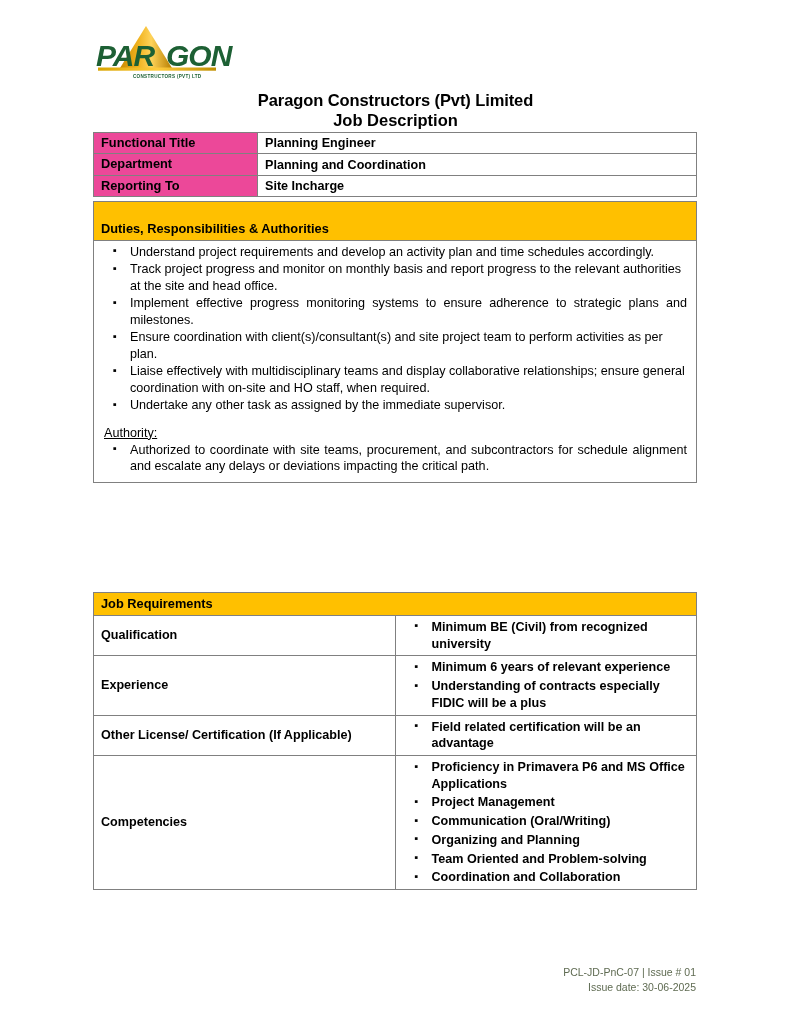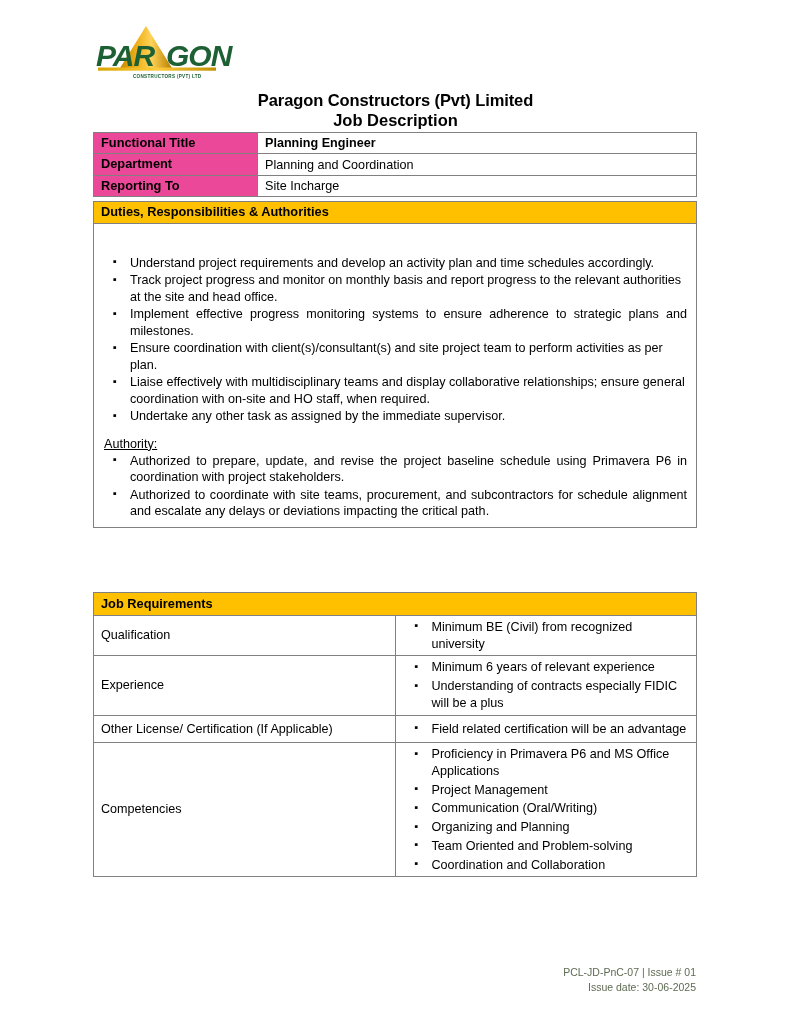--- a/index.html
+++ b/index.html
@@ -63,21 +63,21 @@
     width: 604px;
     border-collapse: collapse;
     table-layout: fixed;
   }
   .jd-table td, .jd-table th {
     border: 1px solid #808080;
     padding: 2px 6px;
     vertical-align: middle;
     font-size: 12.6px;
     line-height: 1.28;
-    font-weight: normal;
+    font-weight: bold;
     text-align: left;
   }
 
   
   #info-table { top: 132px; }
   #info-table .label-cell {
     background: #ec4899;
     font-weight: bold;
     width: 150px;
     font-size: 12.8px;
@@ -92,27 +92,26 @@
     left: 93px;
     top: 201px;
     width: 604px;
     border: 1px solid #808080;
     box-sizing: border-box;
   }
   .section-head {
     background: #FFC000;
     font-weight: bold;
     font-size: 12.8px;
-    padding: 2px 7px 3px 7px;
+    padding: 19px 7px 3px 7px;
     border-bottom: 1px solid #808080;
     line-height: 1.25;
   }
   .duties-body {
     padding: 3px 6px 6px 6px;
-    margin-top: 28px;
   }
   ul.blist {
     list-style: none;
     margin: 0;
     padding: 0;
   }
   ul.blist > li {
     position: relative;
     padding-left: 30px;
     font-size: 12.6px;
@@ -233,21 +232,20 @@
       <ul class="blist">
         <li class="nojustify">Understand project requirements and develop an activity plan and time schedules accordingly.</li>
         <li class="nojustify">Track project progress and monitor on monthly basis and report progress to the relevant authorities at the site and head office.</li>
         <li>Implement effective progress monitoring systems to ensure adherence to strategic plans and milestones.</li>
         <li class="nojustify">Ensure coordination with client(s)/consultant(s) and site project team to perform activities as per plan.</li>
         <li class="nojustify">Liaise effectively with multidisciplinary teams and display collaborative relationships; ensure general coordination with on-site and HO staff, when required.</li>
         <li class="nojustify">Undertake any other task as assigned by the immediate supervisor.</li>
       </ul>
       <div class="authority-label">Authority:</div>
       <ul class="blist">
-        <li>Authorized to prepare, update, and revise the project baseline schedule using Primavera P6 in coordination with project stakeholders.</li>
         <li>Authorized to coordinate with site teams, procurement, and subcontractors for schedule alignment and escalate any delays or deviations impacting the critical path.</li>
       </ul>
     </div>
   </div>
 
   <table class="jd-table" id="req-table">
     <tbody>
       <tr>
         <td class="req-head" colspan="2">Job Requirements</td>
       </tr>

